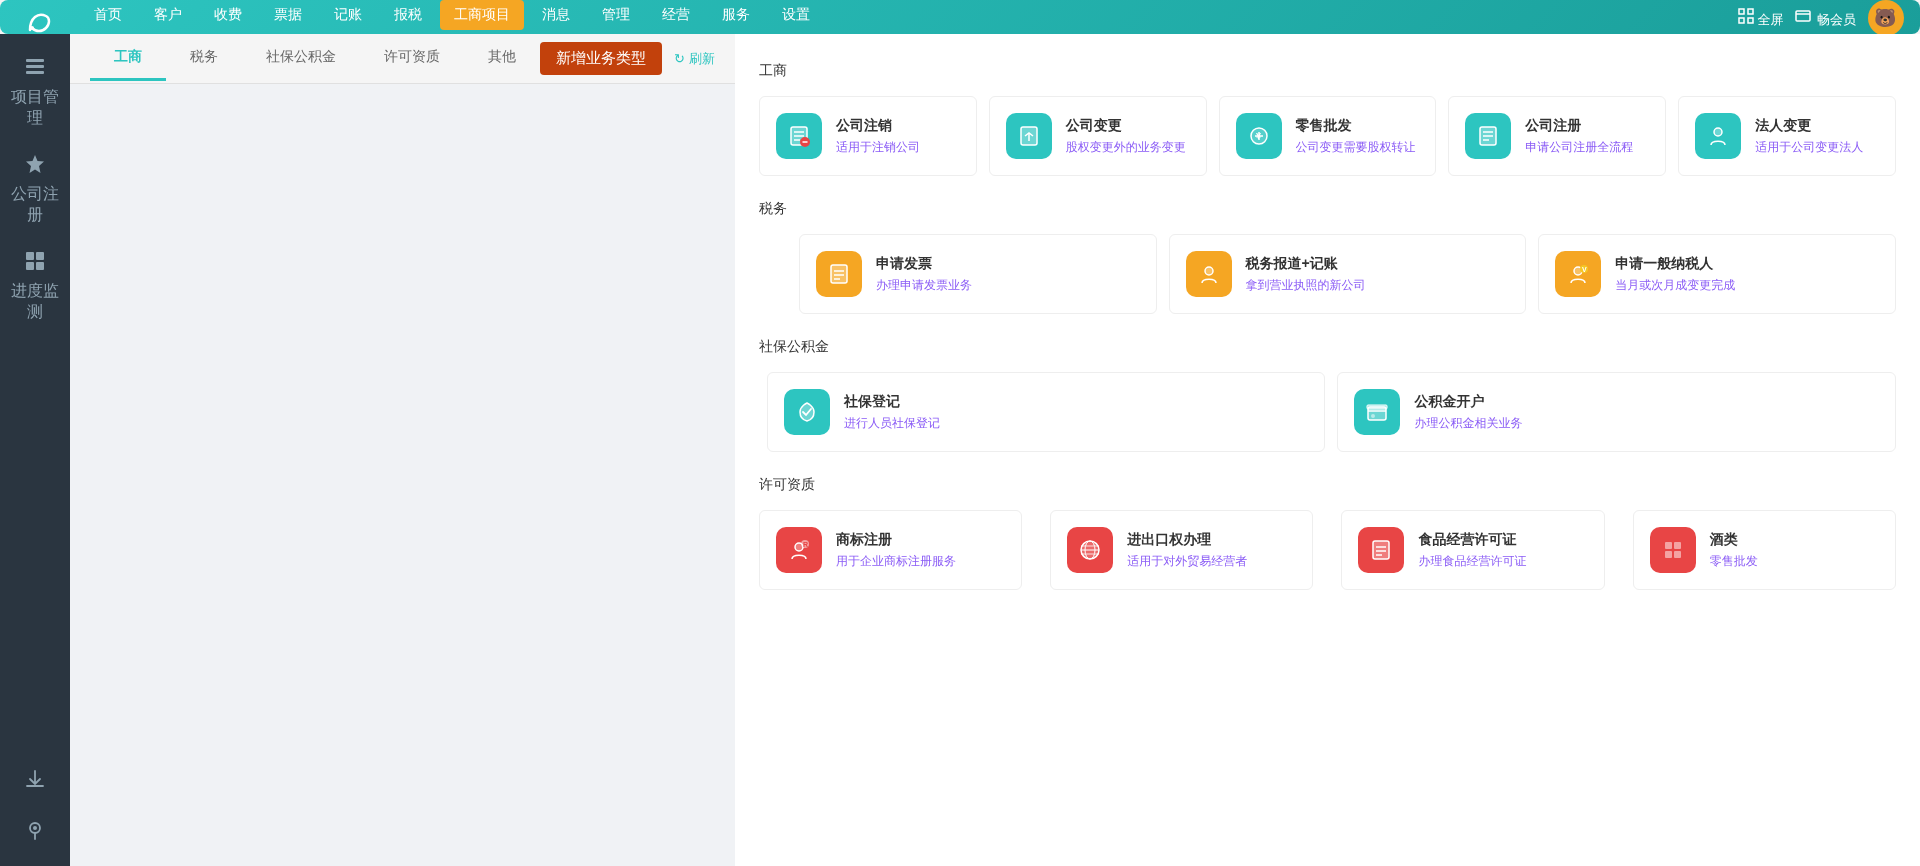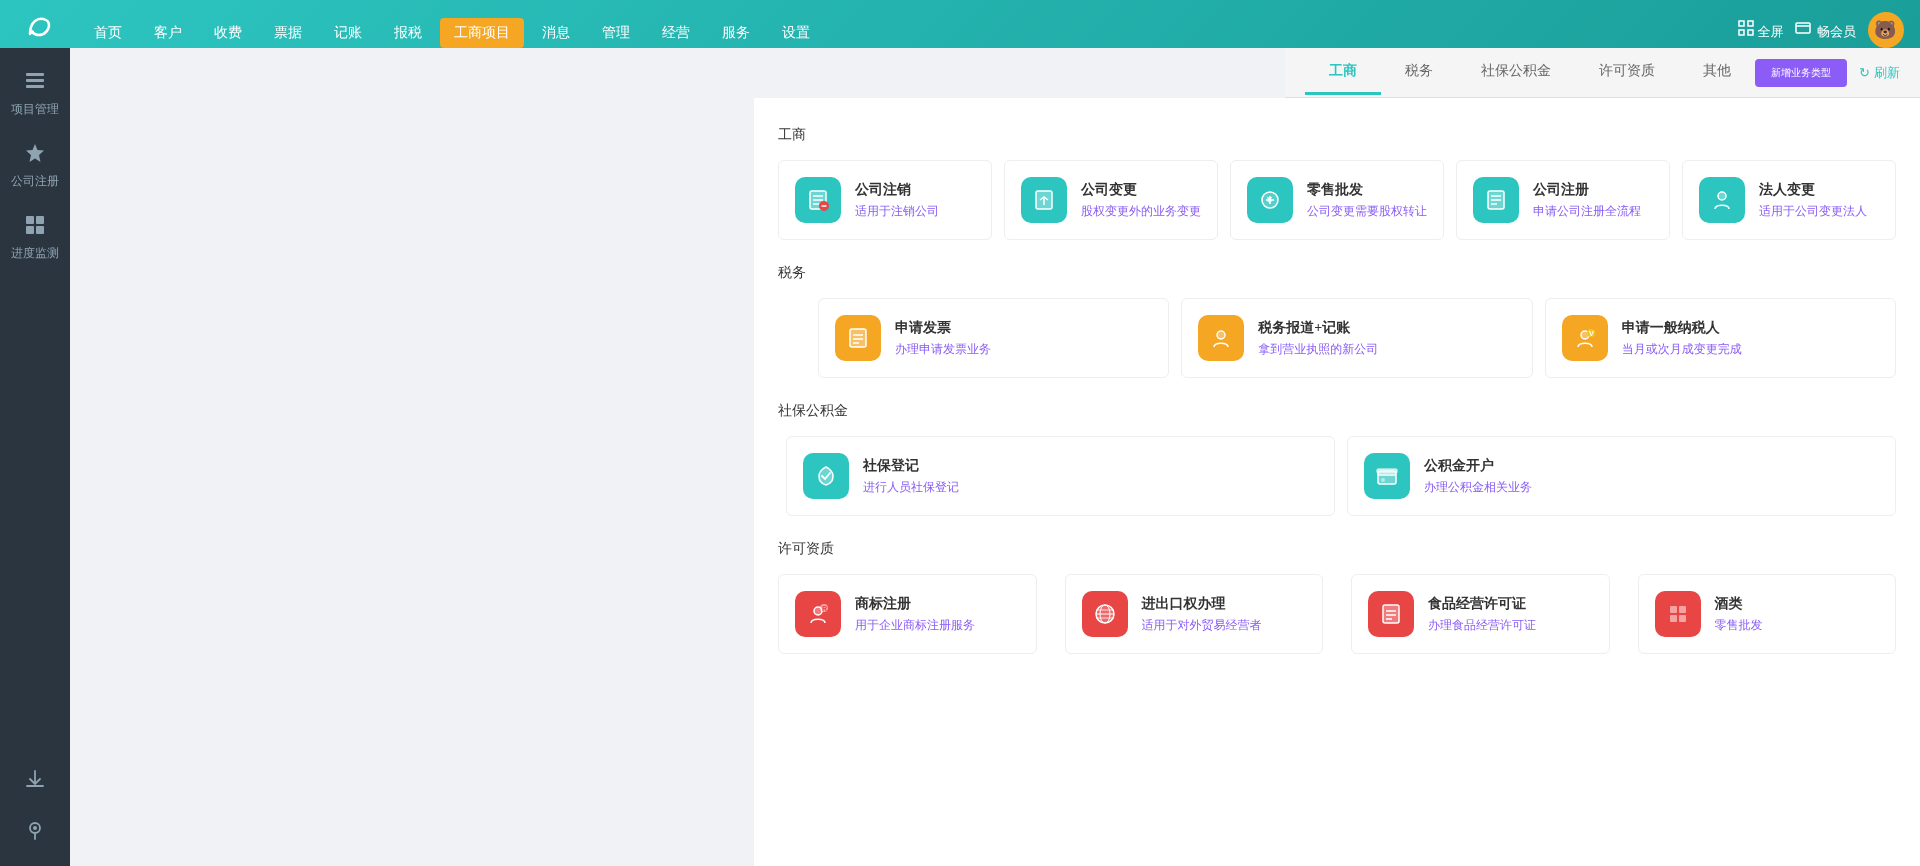--- a/index.html
+++ b/index.html
@@ -1,25 +1,26 @@
 <!DOCTYPE html>
 <html><head>
   <meta charset="utf-8">
   <style>
     * { box-sizing: border-box; margin: 0; padding: 0; }
     body { font-family: 'Microsoft YaHei', '微软雅黑', sans-serif; background: #f5f5f5; display: flex; flex-direction: column; height: 866px; overflow: hidden; }
 
     
     .top-nav {
-      height: 48px;
+      height: 34px;
       background: linear-gradient(135deg, #2dc5c0, #1a9e9a);
       display: flex;
-      align-items: flex-end;
+      align-items: flex-start;
       padding: 0 16px;
       flex-shrink: 0;
+      border-radius: 8px;
     }
     .top-nav .logo {
       width: 44px;
       height: 44px;
       display: flex;
       align-items: center;
       justify-content: center;
       margin-right: 20px;
     }
     .top-nav .logo svg { width: 32px; height: 32px; }
@@ -65,21 +66,21 @@
       flex-shrink: 0;
     }
     .sidebar-item {
       display: flex;
       flex-direction: column;
       align-items: center;
       gap: 4px;
       padding: 12px 8px;
       cursor: pointer;
       color: #8fa3b0;
-      font-size: 12px;
+      font-size: 16px;
       width: 100%;
       text-align: center;
       border-radius: 4px;
     }
     .sidebar-icon { font-size: 20px; }
     .sidebar-bottom {
       margin-top: auto;
       display: flex;
       flex-direction: column;
       align-items: center;
@@ -90,24 +91,23 @@
       color: #8fa3b0;
       font-size: 20px;
       cursor: pointer;
       padding: 8px;
     }
 
     
     .content-area {
       flex: 1;
       display: flex;
-      flex-direction: column;
+      flex-direction: row;
       overflow: hidden;
       background: #f0f2f5;
-      align-items: flex-end;
     }
 
     
     .tab-bar {
       background: #f5f5f5;
       border-bottom: 1px solid #e0e0e0;
       display: flex;
       align-items: center;
       padding: 0 20px;
       height: 50px;
@@ -126,26 +126,26 @@
       color: #2dc5c0;
       border-bottom: 3px solid #2dc5c0;
       font-weight: bold;
     }
     .tab-bar-actions {
       display: flex;
       align-items: center;
       gap: 12px;
     }
     .btn-new-type {
-      background: #8b5cf6;
+      background: #c2410c;
       color: #fff;
       border: none;
       padding: 7px 16px;
       border-radius: 4px;
-      font-size: 10px;
+      font-size: 15px;
       cursor: pointer;
       white-space: nowrap;
     }
     .btn-refresh {
       color: #2dc5c0;
       font-size: 13px;
       cursor: pointer;
       display: flex;
       align-items: center;
       gap: 4px;
@@ -212,21 +212,21 @@
       border-radius: 10px;
       display: flex; align-items: center; justify-content: center;
       flex-shrink: 0;
       font-size: 22px;
       color: #fff;
     }
     .icon-teal { background: #2dc5c0; }
     .icon-orange { background: #f5a623; }
     .icon-red { background: #e84545; }
 
-    .card-text { flex: 1; min-width: 0; font-family: Liberation Serif, serif; }
+    .card-text { flex: 1; min-width: 0; }
     .card-title { font-size: 14px; color: #333; font-weight: bold; margin-bottom: 4px; }
     .card-desc { font-size: 12px; color: #8b5cf6; white-space: nowrap; overflow: hidden; text-overflow: ellipsis; }
 
     
     .page-content::-webkit-scrollbar { width: 8px; }
     .page-content::-webkit-scrollbar-track { background: #f0f0f0; }
     .page-content::-webkit-scrollbar-thumb { background: #ccc; border-radius: 4px; }
   </style>
 </head>
 <body>

